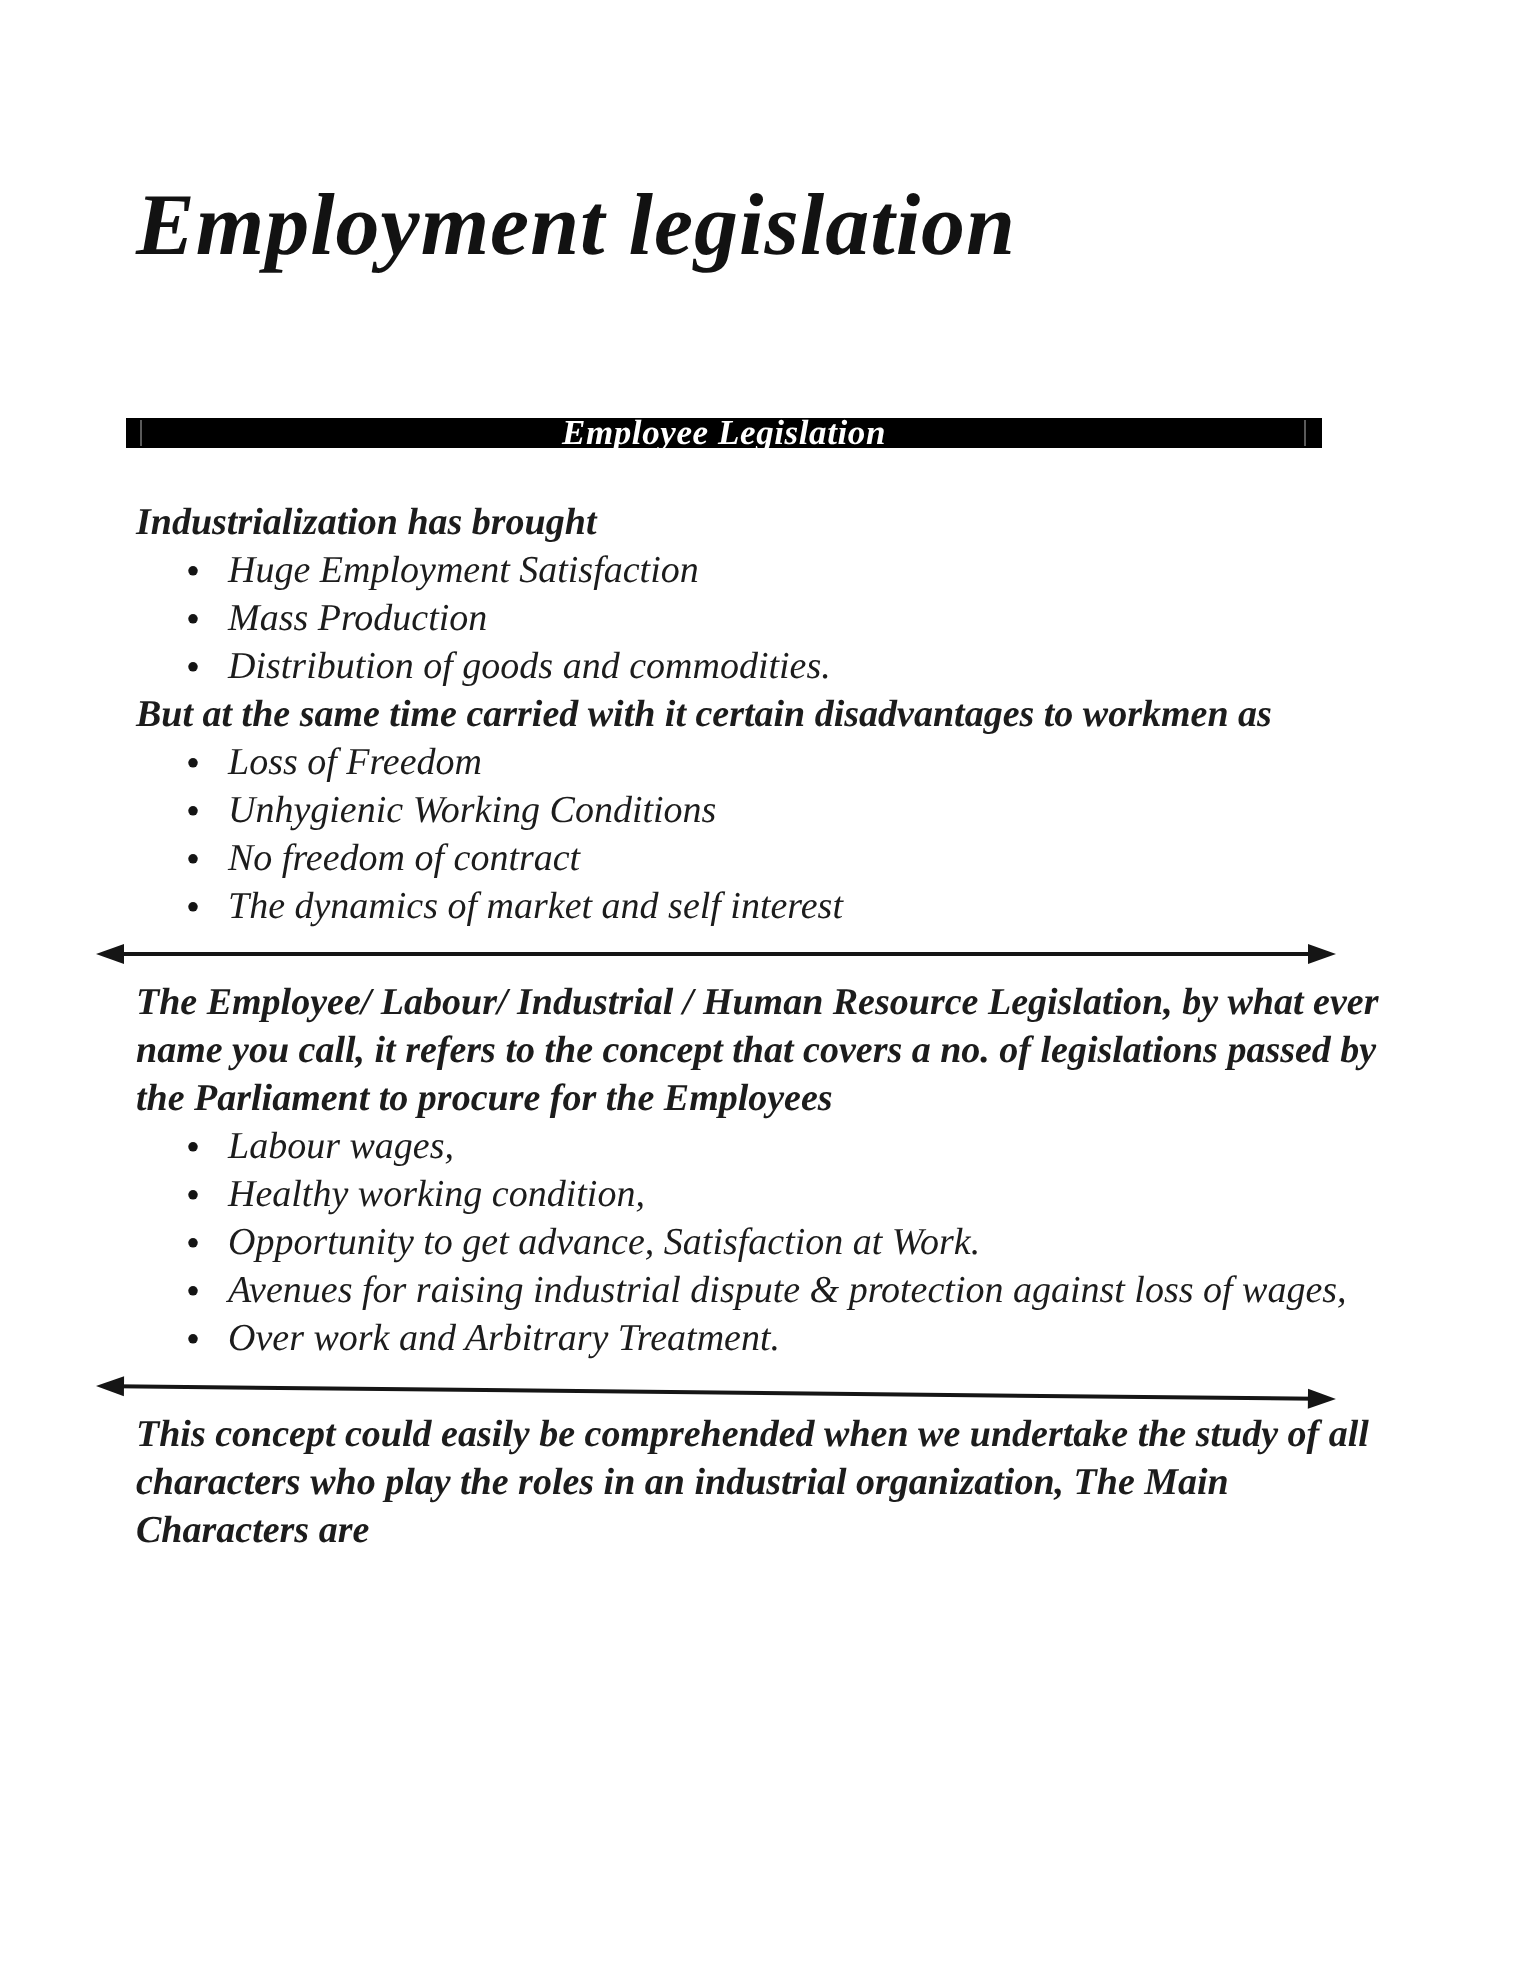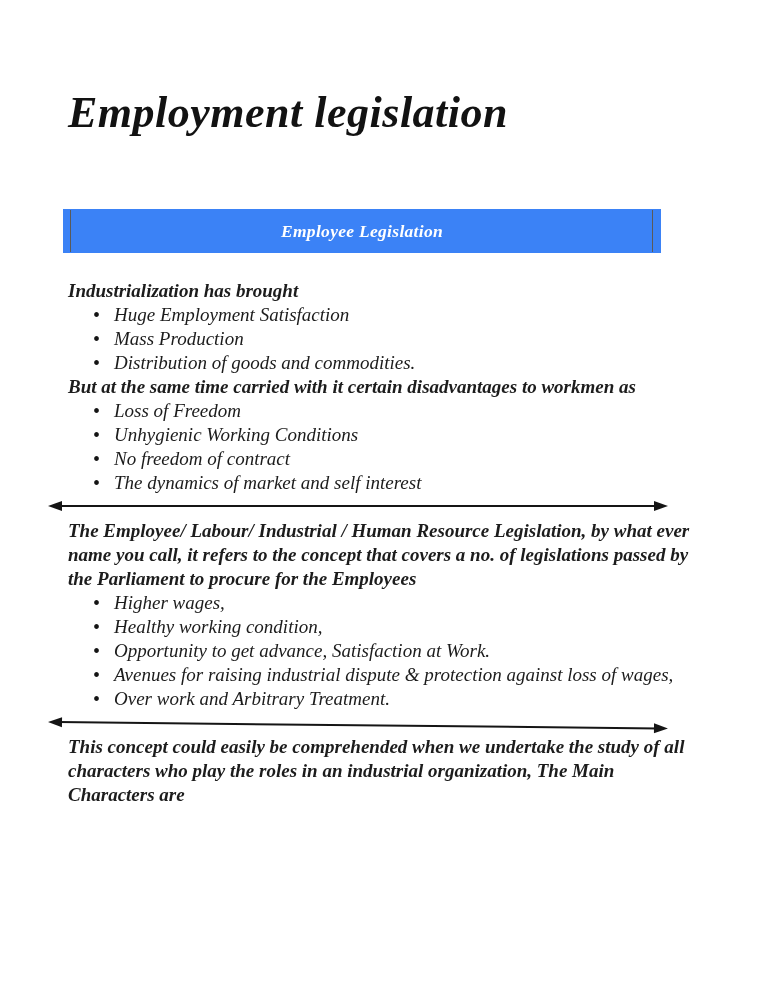--- a/index.html
+++ b/index.html
@@ -26,22 +26,22 @@
     font-weight: bold;
     font-style: italic;
     letter-spacing: 0.5px;
     color: #121212;
   }
   .banner {
     position: relative;
     margin-top: 71px;
     margin-left: -5px;
     width: 598px;
-    height: 44px;
-    background: #3b82f6;
+    height: 15px;
+    background: #000000;
     display: flex;
     align-items: center;
     justify-content: center;
     box-sizing: border-box;
   }
   .banner::before, .banner::after {
     content: "";
     position: absolute;
     top: 1px;
     bottom: 1px;
@@ -132,21 +132,21 @@
       <div class="arrow-divider">
         <svg width="620" height="12" viewBox="0 0 620 12" aria-hidden="true">
           <line x1="10" y1="6" x2="610" y2="6" stroke="#151515" stroke-width="2"></line>
           <polygon points="0,6 14,1 14,11" fill="#151515"></polygon>
           <polygon points="620,6 606,1 606,11" fill="#151515"></polygon>
         </svg>
       </div>
 
       <p>The Employee/ Labour/ Industrial / Human Resource Legislation, by what ever name you call, it refers to the  concept that covers a no. of legislations passed by the Parliament to procure for the Employees</p>
       <ul class="bullets">
-        <li>Higher wages,</li>
+        <li>Labour wages,</li>
         <li>Healthy working condition,</li>
         <li>Opportunity to get advance,  Satisfaction at Work.</li>
         <li>Avenues for raising industrial dispute  &amp; protection against loss of wages,</li>
         <li>Over work and Arbitrary Treatment.</li>
       </ul>
 
       <div class="arrow-divider slanted">
         <svg width="620" height="12" viewBox="0 0 620 12" aria-hidden="true">
           <line x1="10" y1="6" x2="610" y2="6" stroke="#151515" stroke-width="2"></line>
           <polygon points="0,6 14,1 14,11" fill="#151515"></polygon>

